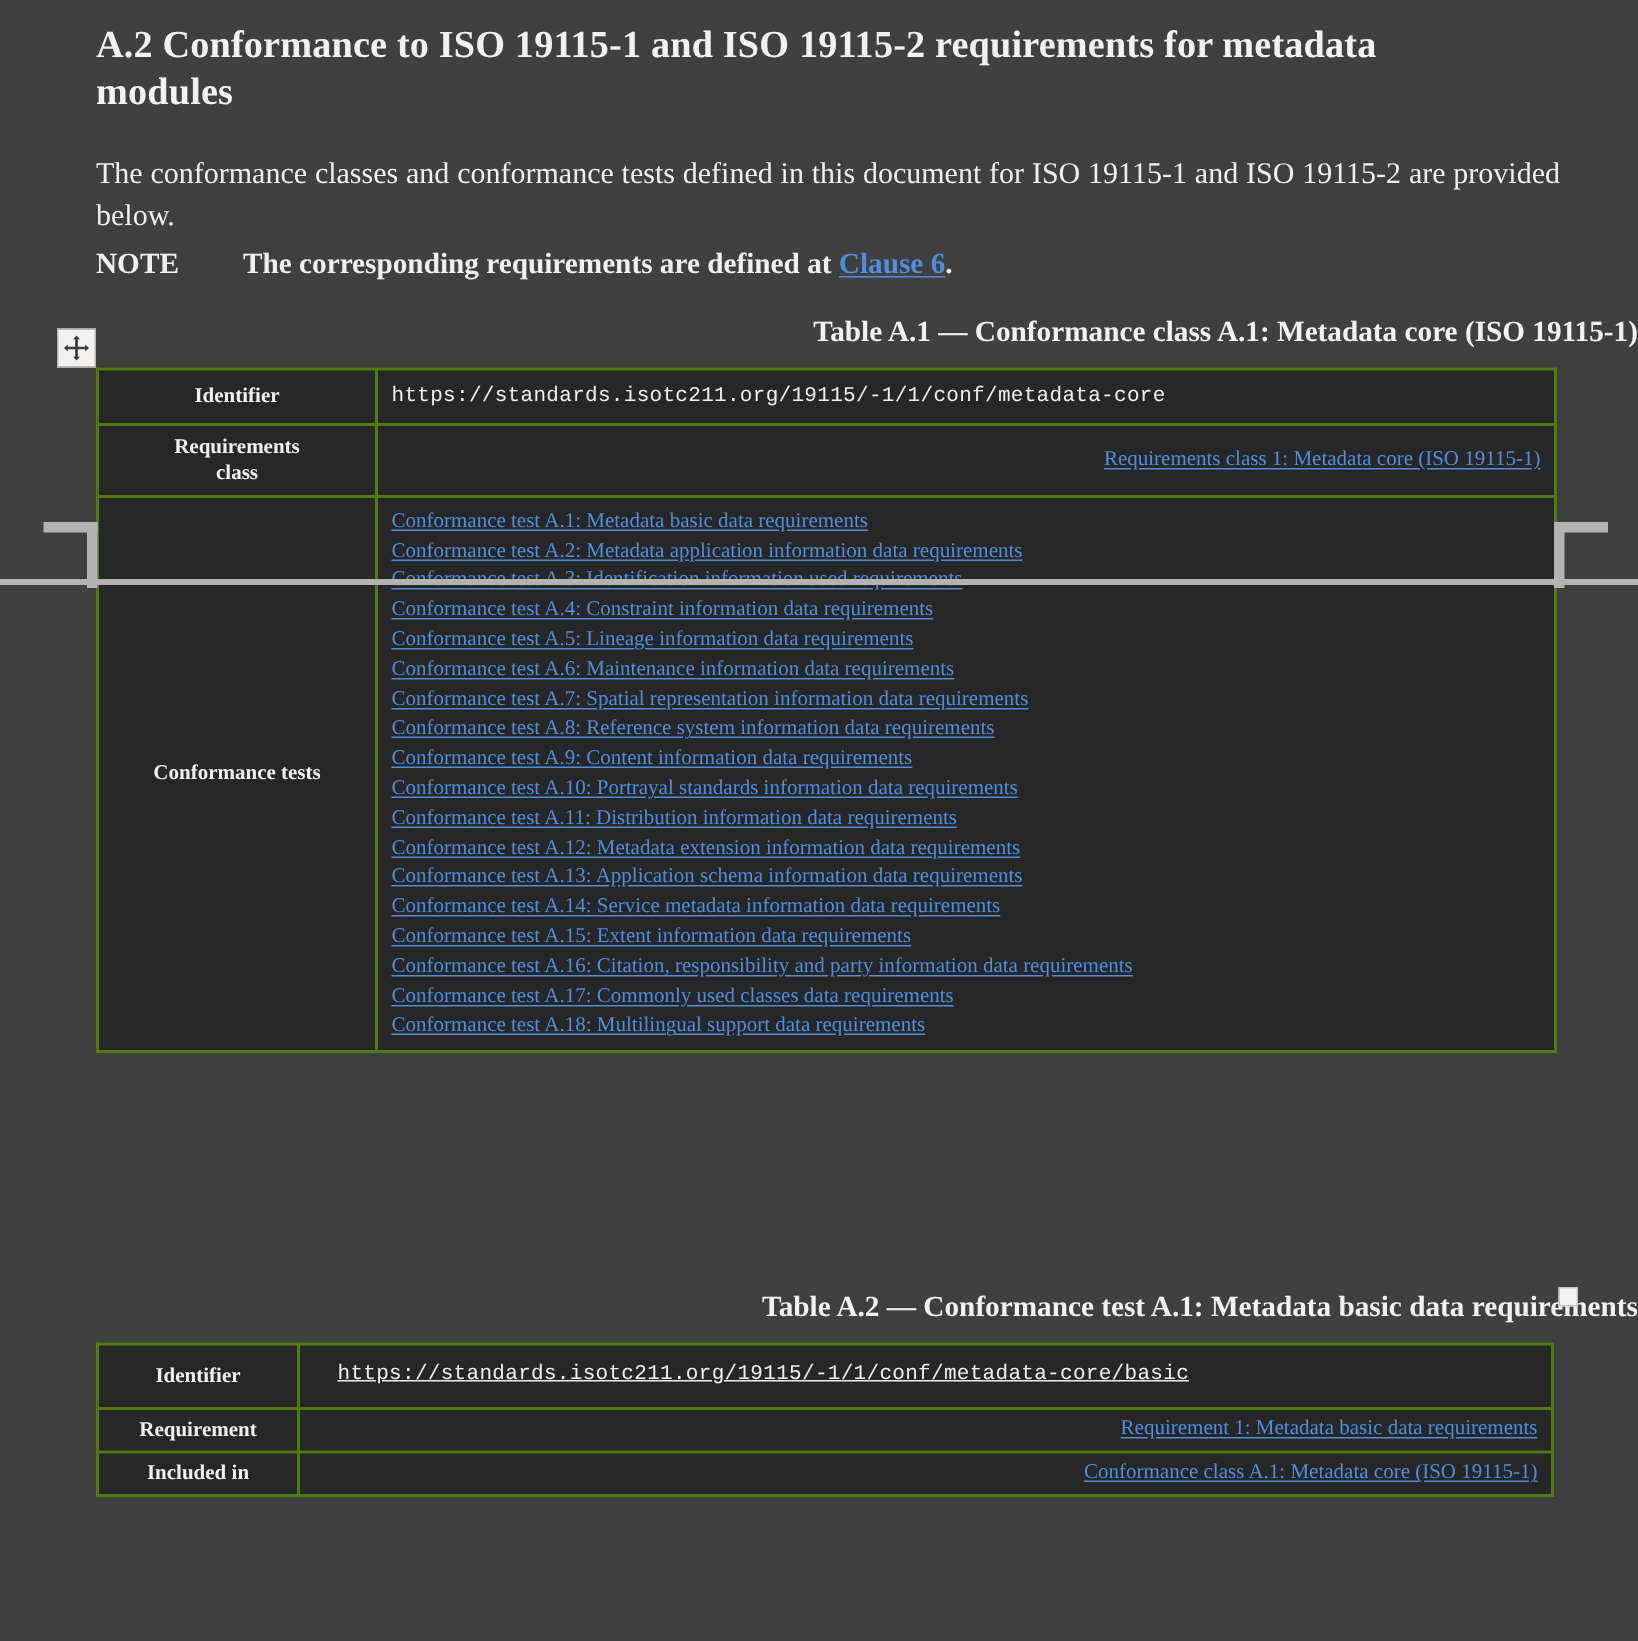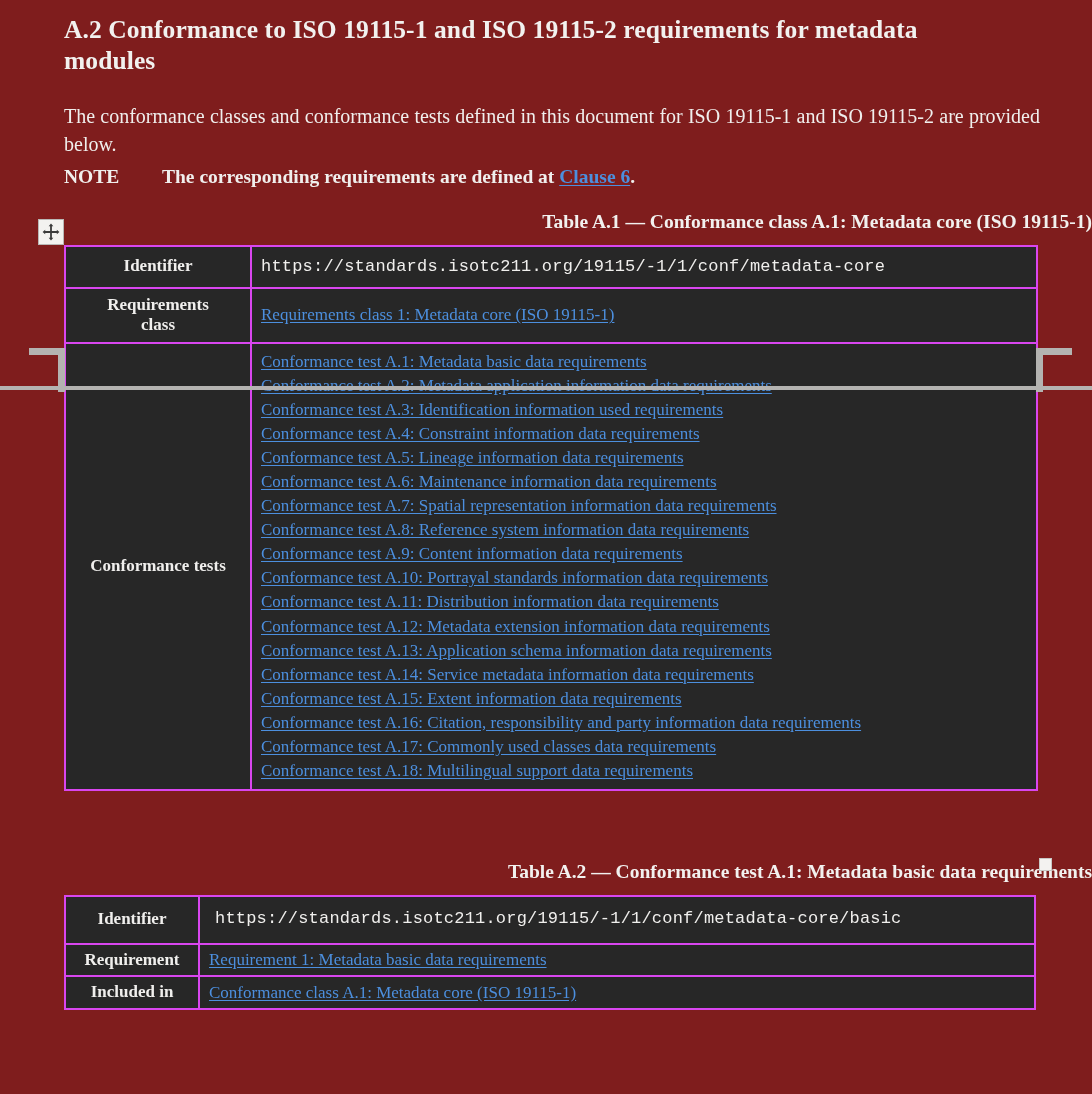--- a/index.html
+++ b/index.html
@@ -10,21 +10,21 @@
     overflow: hidden;
   }
   body {
     font-family: "Liberation Serif", "DejaVu Serif", serif;
     color: #f0efed;
   }
   #page {
     position: relative;
     width: 1092px;
     height: 1094px;
-    background: #7f1d1d;
+    background: #404040;
   }
 
   
   .h2 {
     position: absolute;
     left: 64px; top: 14px; width: 940px;
     font-size: 25.5px;
     font-weight: bold;
     line-height: 1.23;
     letter-spacing: 0.1px;
@@ -74,33 +74,33 @@
   #cap2 { left: 0; top: 861px; }
 
   
   table.doc {
     position: absolute;
     border-collapse: collapse;
     background: #272727;
     table-layout: fixed;
   }
   table.doc td {
-    border: 2px solid #d946ef;
+    border: 2px solid #4d7c0f;
     vertical-align: middle;
     padding: 6px 9px;
     color: #f0efed;
-    font-size: 17px;
+    font-size: 14px;
   }
   td.lbl {
     text-align: center;
     font-weight: bold;
     font-size: 19.5px;
     line-height: 1.22;
   }
-  td.val { text-align: left; }
+  td.val { text-align: right; }
   td.mono {
     font-family: "Liberation Mono", "DejaVu Sans Mono", monospace;
     font-size: 19.5px;
     line-height: 1.62;
     letter-spacing: 0.2px;
     padding: 8px 9px 10px 9px;
     word-break: break-all;
     color: #f1f0ee;
   }
   td.tests { padding: 8px 9px 10px 9px; }
@@ -112,21 +112,21 @@
   
   #table1 { left: 64px; top: 245px; width: 972px; }
   #table1 col.c1 { width: 186px; }
   #table1 col.c2 { width: 786px; }
 
   
   #table2 { left: 64px; top: 895px; width: 970px; }
   #table2 col.c1 { width: 134px; }
   #table2 col.c2 { width: 836px; }
   #table2 td { padding: 5px 9px; }
-  #table2 td.mono { padding: 8px 9px 10px 15px; }
+  #table2 td.mono { padding: 8px 9px 10px 25px; text-decoration: underline; }
 
   
   .move-handle {
     position: absolute;
     left: 38px; top: 219px;
     width: 26px; height: 26px;
     background: #f3f2f0;
     border: 1px solid #b9b8b6;
     display: flex; align-items: center; justify-content: center;
   }

